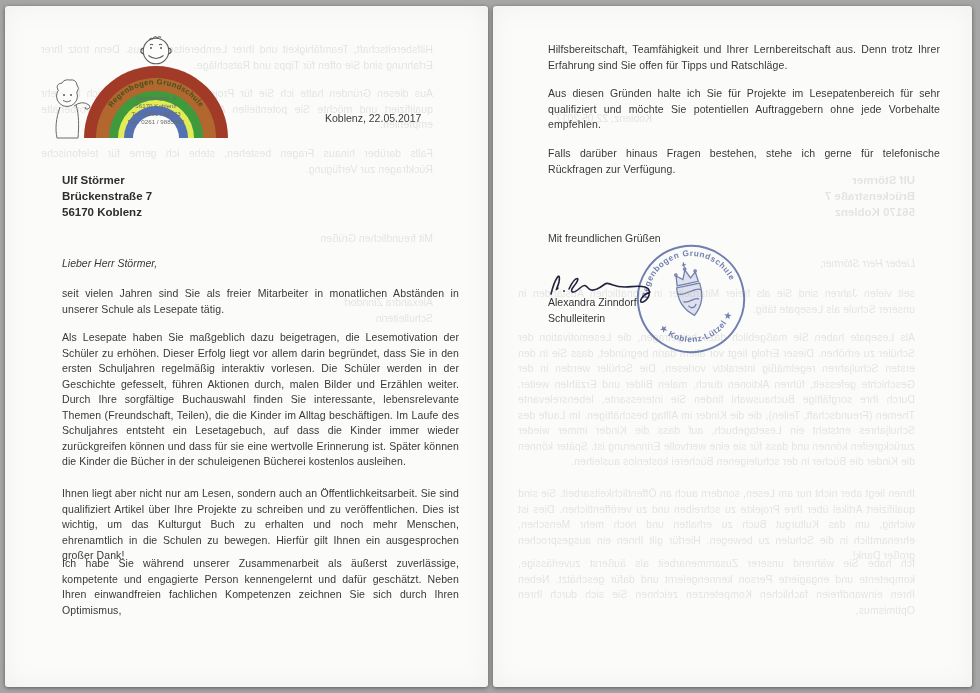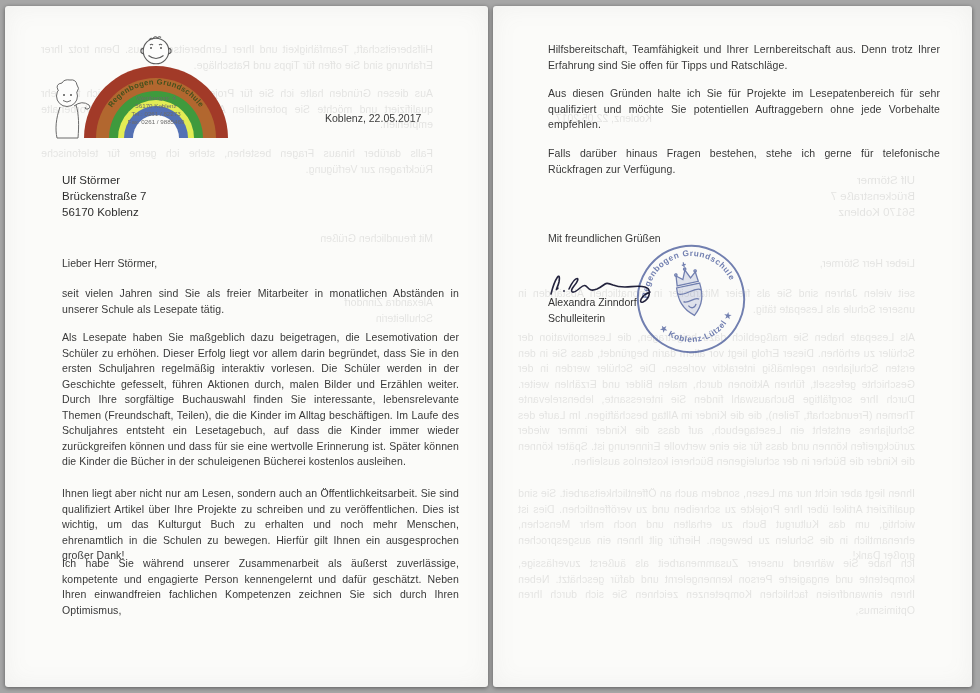--- a/index.html
+++ b/index.html
@@ -11,22 +11,22 @@
   #page2{left:493px;width:479px;}
   .content{position:absolute;inset:0;z-index:2;}
   .bleed{position:absolute;inset:0;z-index:1;transform:scaleX(-1);opacity:.12;
          filter:blur(.7px);pointer-events:none;}
   .bleed *{color:#3c3c3c !important;}
   .bleed .hide-in-bleed{visibility:hidden !important;}
   .para{position:absolute;width:397px;text-align:justify;font-size:10.5px;line-height:15.5px;
         color:#383838;letter-spacing:.1px;}
   .p2col{width:392px;}
   .date{position:absolute;font-size:10.5px;color:#3a3a3a;text-align:right;}
-  .recipient{position:absolute;font-size:11.5px;font-weight:normal;line-height:16px;color:#2e2e2e;}
-  .salutation{position:absolute;font-size:10.5px;color:#383838;}
+  .recipient{position:absolute;font-size:11.5px;font-weight:bold;line-height:16px;color:#2e2e2e;}
+  .salutation{position:absolute;font-size:10.5px;color:#383838;font-style:italic;}
   .closing{position:absolute;font-size:10.5px;color:#383838;}
   .signer{position:absolute;font-size:10.5px;color:#333;}
   .logo-block{position:absolute;left:47px;top:28px;width:180px;height:106px;}
   .sig-block{position:absolute;left:50px;top:250px;width:125px;height:55px;z-index:3;}
   .stamp-block{position:absolute;left:139px;top:234px;width:118px;height:118px;z-index:4;
                opacity:.82;filter:blur(.3px);mix-blend-mode:multiply;}
 </style>
 </head>
 <body>
 

